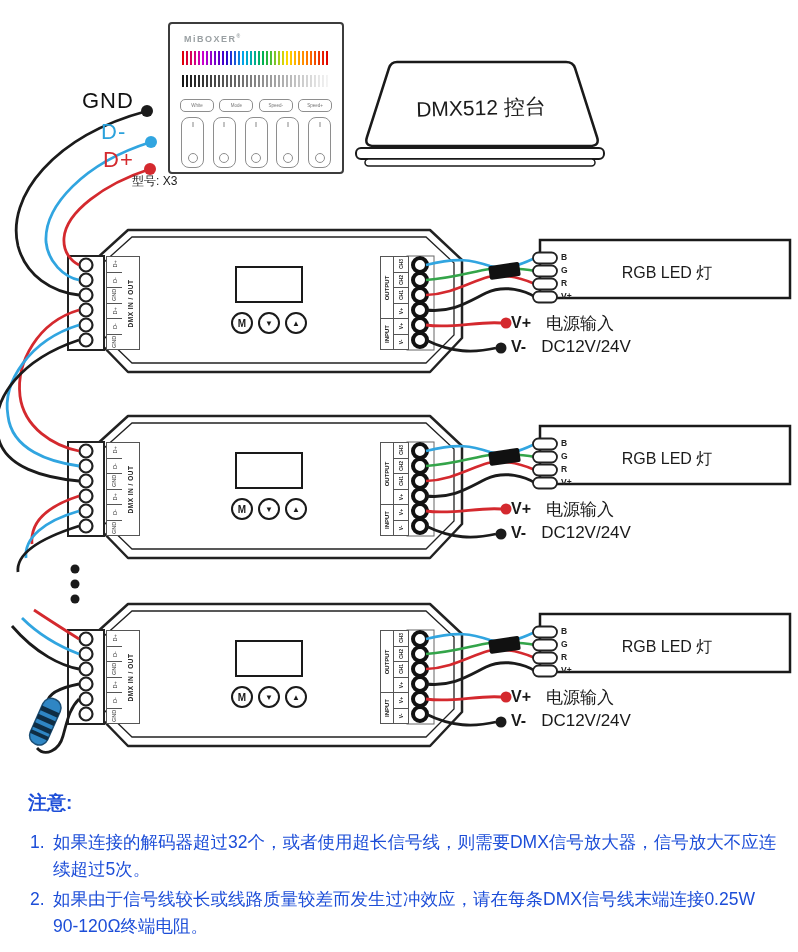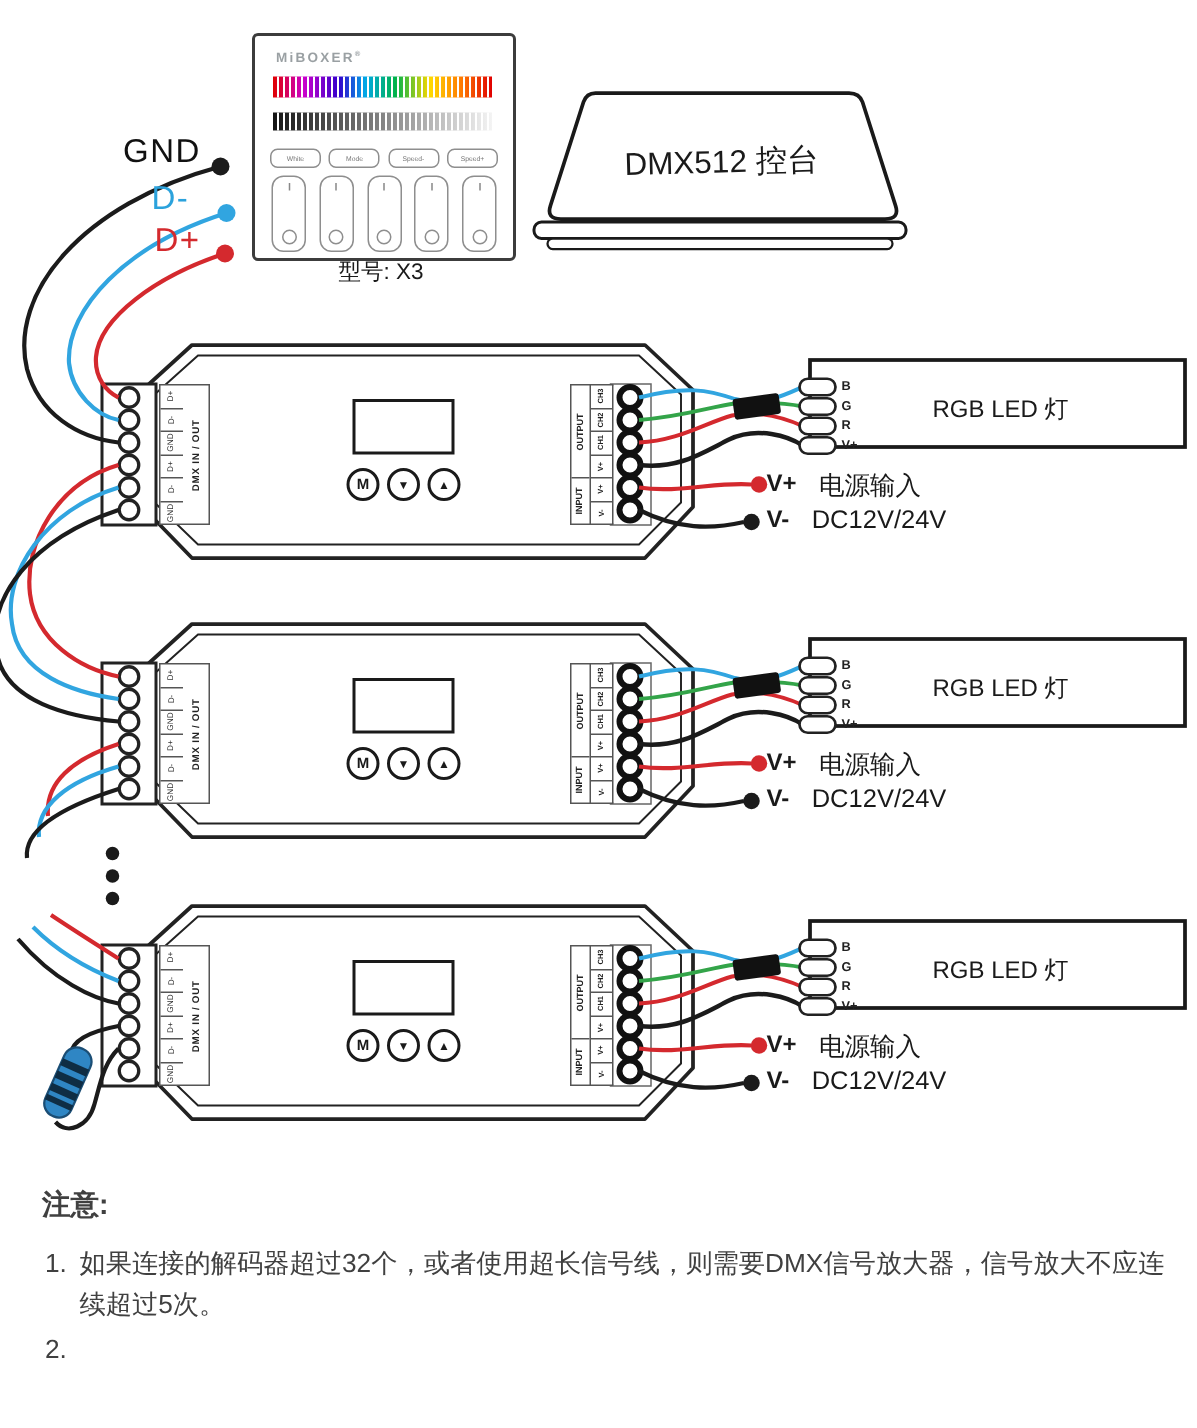--- a/index.html
+++ b/index.html
@@ -20,21 +20,21 @@
     background:repeating-linear-gradient(90deg,rgba(255,255,255,0) 0 2.5px,#fff 2.5px 4px),
     linear-gradient(90deg,#141414,#f4f4f4);}
   .pbtns{position:absolute;left:10px;top:75px;width:152px;display:flex;justify-content:space-between;}
   .pbtn{width:32px;height:11px;border:1px solid #8e8e8e;border-radius:5px;
     font-size:4.5px;color:#777;display:flex;align-items:center;justify-content:center;background:#fff;}
   .sliders{position:absolute;left:11px;top:93px;width:150px;display:flex;justify-content:space-between;}
   .slider{width:21px;height:49px;border:1px solid #8e8e8e;border-radius:8px;position:relative;background:#fff;}
   .slider .tick{position:absolute;left:50%;top:4px;width:1px;height:5px;background:#888;transform:translateX(-50%);}
   .slider .knob{position:absolute;left:50%;bottom:4px;width:8px;height:8px;border:1px solid #8e8e8e;
     border-radius:50%;transform:translateX(-50%);}
-  .model{position:absolute;left:148px;top:172px;width:212px;text-align:center;font-size:15px;line-height:19px;}
+  .model{position:absolute;left:132px;top:172px;width:212px;text-align:left;font-size:12px;line-height:19px;}
 
   
   .buslabel{position:absolute;font-size:22px;letter-spacing:1px;}
   .gnd{left:82px;top:88px;color:#111;}
   .dminus{left:101px;top:119px;color:#2ba2dc;}
   .dplus{left:103px;top:147px;color:#d42a2e;}
 
   
   .consolelabel{position:absolute;left:375px;top:94px;width:212px;text-align:center;
     font-size:21px;transform:rotate(-1.5deg);}
@@ -74,21 +74,21 @@
   .st1{top:251px;}.st2{top:437px;}.st3{top:625px;}
   .stubs span{display:block;height:13px;line-height:13px;font-size:8.5px;font-weight:bold;color:#222;}
   .pwrow{position:absolute;left:511px;height:24px;display:flex;align-items:center;gap:15px;}
   .pw-a1{top:311px;}.pw-b1{top:335px;}
   .pw-a2{top:497px;}.pw-b2{top:521px;}
   .pw-a3{top:685px;}.pw-b3{top:709px;}
   .vsign{font-size:16px;font-weight:bold;}
   .ptext{font-size:17px;}
 
   
-  .notes{position:absolute;left:28px;top:790px;width:756px;color:#404040;}
+  .notes{position:absolute;left:28px;top:790px;width:756px;color:#1d4ed8;}
   .notes .title{font-size:19px;font-weight:bold;margin-bottom:13px;}
   .note-item{position:relative;padding-left:25px;font-size:17.5px;line-height:1.55;margin-bottom:3px;}
   .note-item .num{position:absolute;left:2px;}
 </style>
 </head>
 <body>
 
 <div class="canvas">
 
 <svg width="798" height="952" viewBox="0 0 798 952">
@@ -469,16 +469,17 @@
 </div>
 
 <div class="notes">
   <div class="title">注意:</div>
   <div class="note-item">
     <span class="num">1.</span>
     <span>如果连接的解码器超过32个，或者使用超长信号线，则需要DMX信号放大器，信号放大不应连续超过5次。</span>
   </div>
   <div class="note-item">
     <span class="num">2.</span>
+    <span>如果由于信号线较长或线路质量较差而发生过冲效应，请在每条DMX信号线末端连接0.25W 90-120Ω终端电阻。</span>
   </div>
 </div>
 
 </div>
 
 </body></html>

